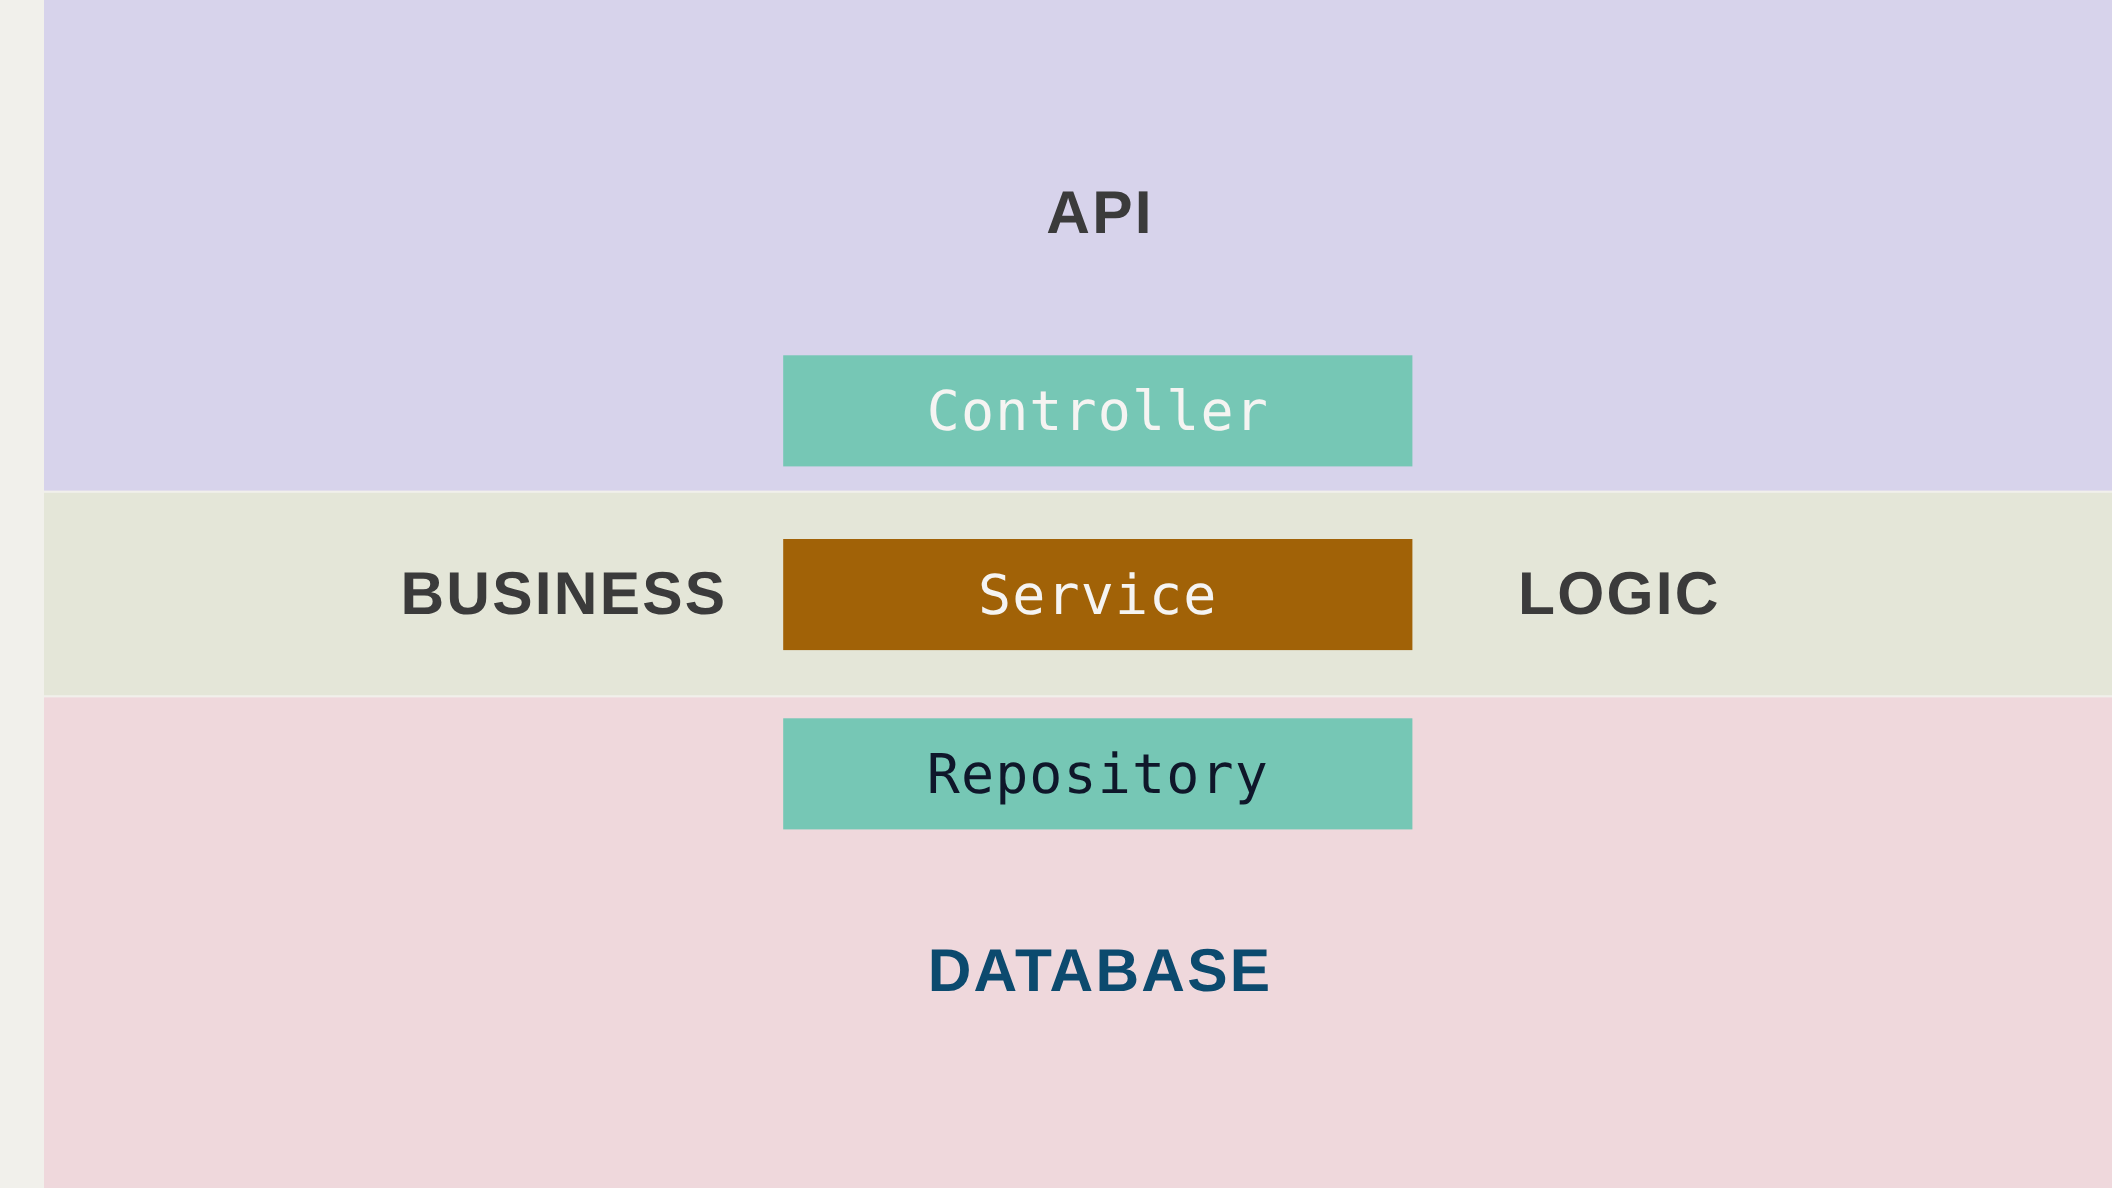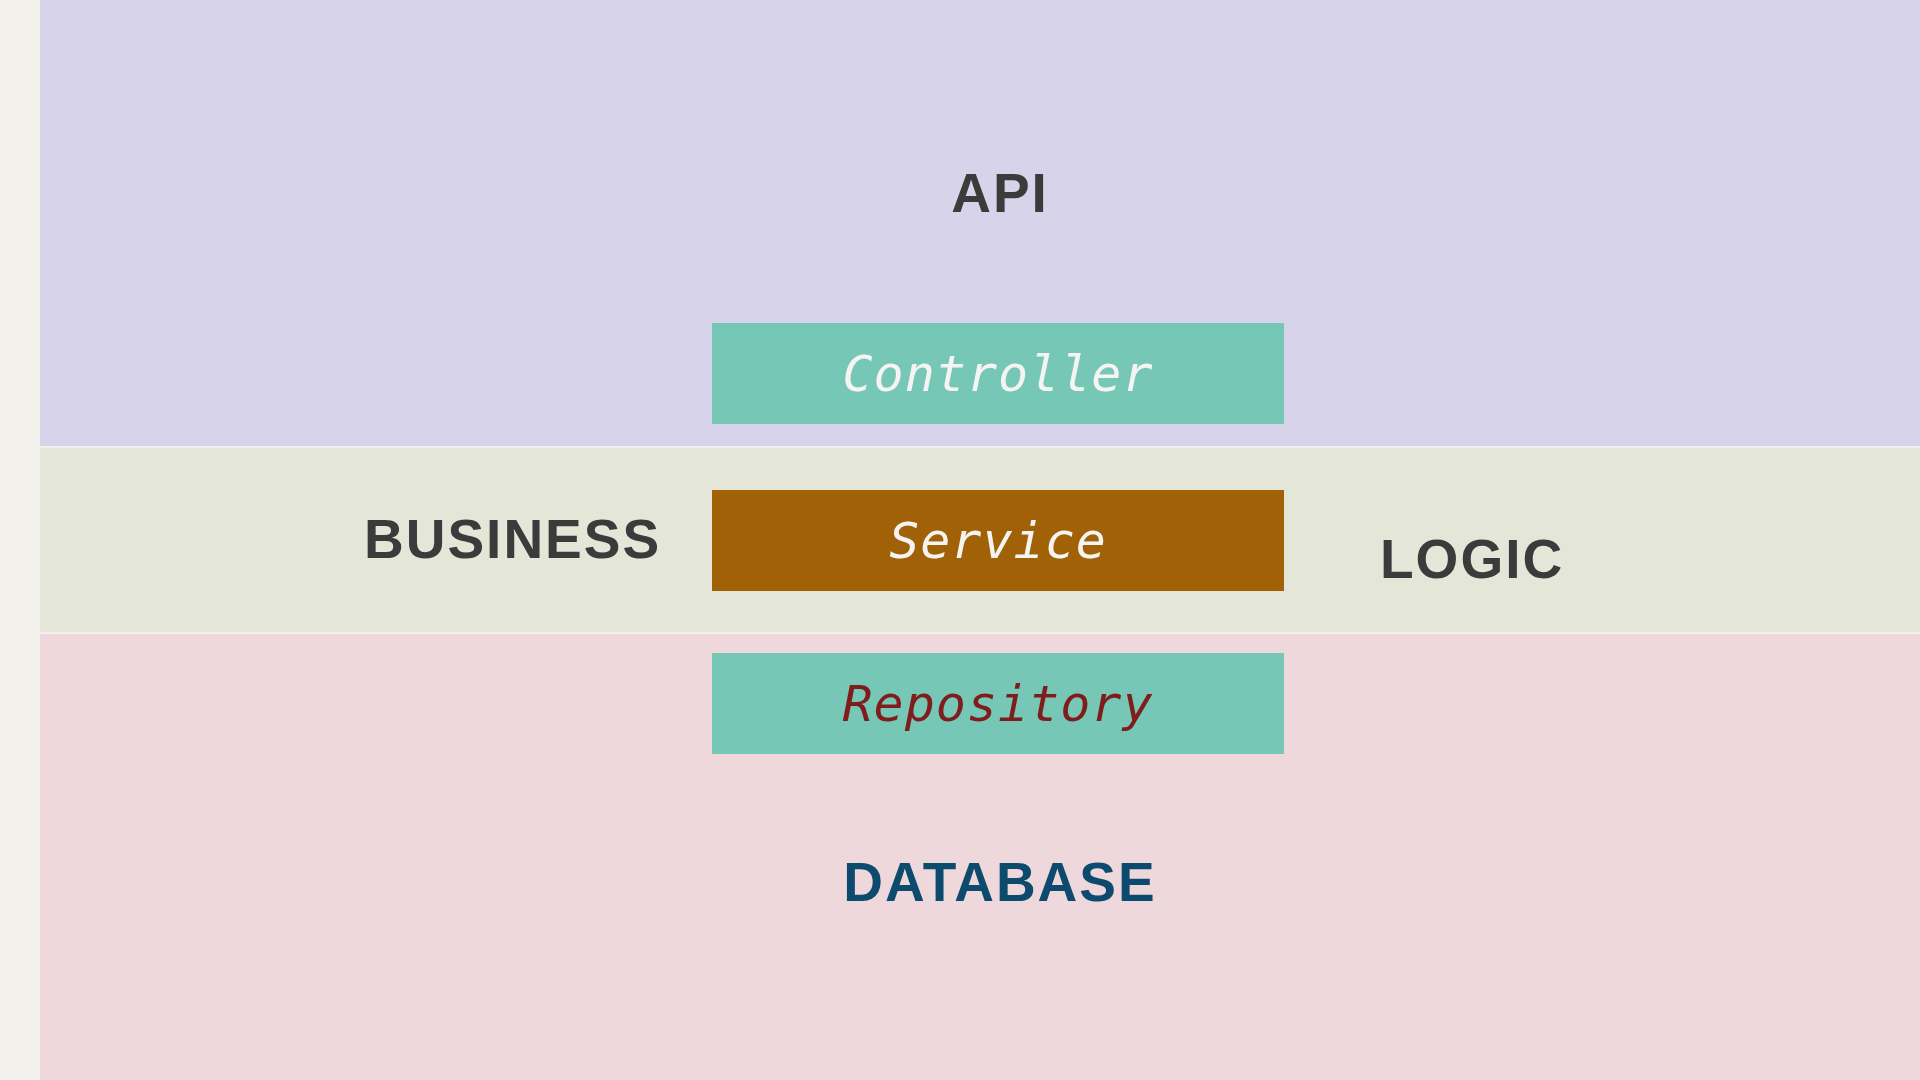--- a/index.html
+++ b/index.html
@@ -35,32 +35,31 @@
     white-space: nowrap;
   }
   .label-center {
     left: 0;
     width: 100%;
     text-align: center;
   }
   .label-api      { top: 166px; }
   .label-database { top: 855px; }
   .label-business { top: 512px; left: 324px; }
-  .label-logic    { top: 532px; left: 1340px; }
+  .label-logic    { top: 512px; left: 1340px; }
 
   .component-box {
     position: absolute;
     left: 672px;
     width: 572px;
     height: 101px;
     display: flex;
     align-items: center;
     justify-content: center;
     background: #76c7b5;
-    font-style: italic;
   }
   .box-controller { top: 323px; }
   .box-service    { top: 490px; }
   .box-repository { top: 653px; }
 
   .component-label {
     font-family: "DejaVu Sans Mono", monospace;
     font-size: 50px;
     font-weight: 400;
     letter-spacing: 1px;
@@ -89,16 +88,16 @@
 
   <div class="component-box box-controller" style="background-color: rgb(118, 199, 181);">
     <span class="component-label" style="color: rgb(245, 244, 242);">Controller</span>
   </div>
 
   <div class="component-box box-service" style="background-color: #a16207;">
     <span class="component-label" style="color: rgb(245, 244, 242);">Service</span>
   </div>
 
   <div class="component-box box-repository" style="background-color: rgb(118, 199, 181);">
-    <span class="component-label" style="color: #7f1d1d;">Repository</span>
+    <span class="component-label" style="color: #0f172a;">Repository</span>
   </div>
 
 </div>
 
 </body></html>

